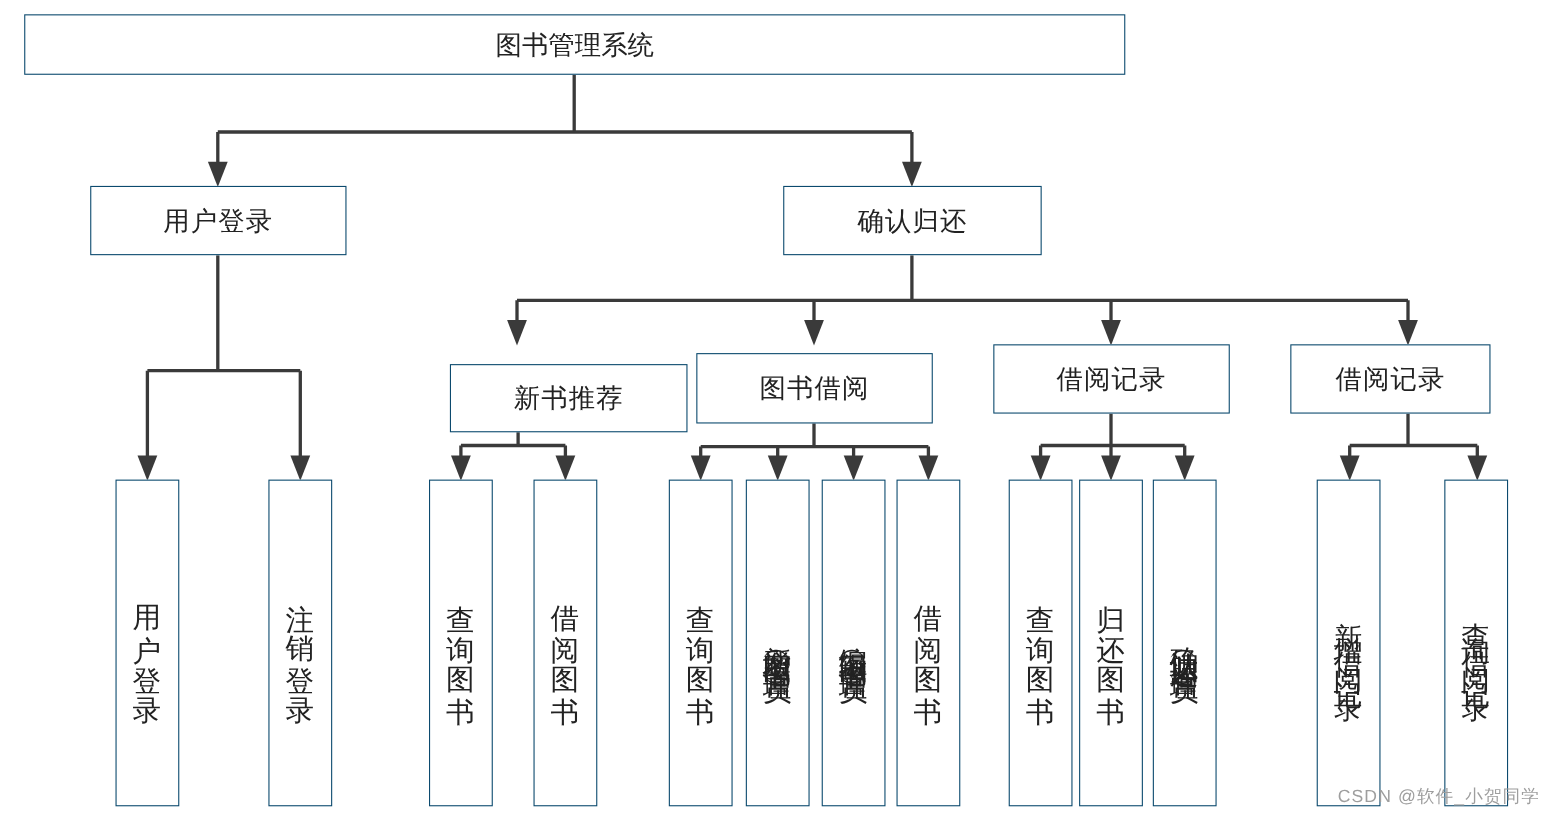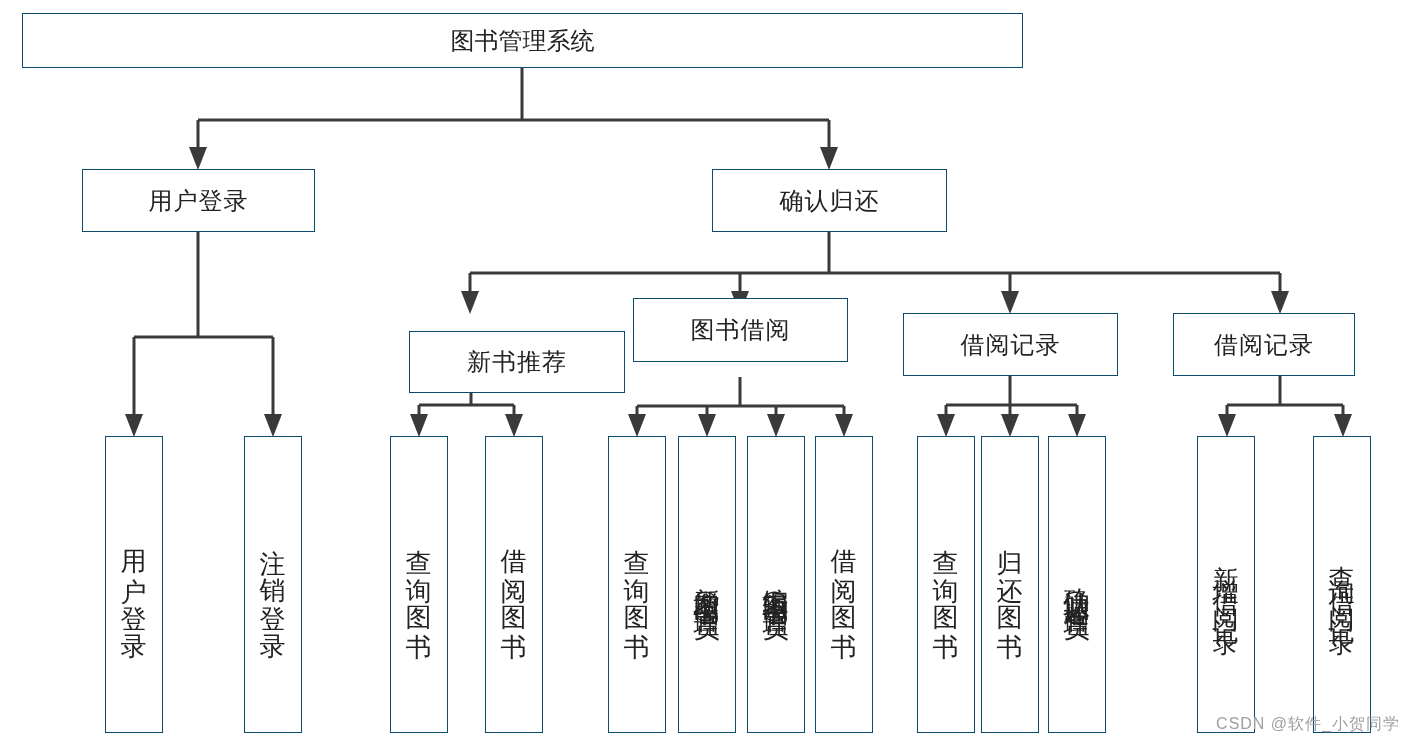--- a/index.html
+++ b/index.html
@@ -90,21 +90,21 @@
   <div class="node hnode" style="left:82px; top:169px; width:233px; height:63px;">
     <span class="hlabel">用户登录</span>
   </div>
   <div class="node hnode" style="left:712px; top:169px; width:235px; height:63px;">
     <span class="hlabel">确认归还</span>
   </div>
 
   <div class="node hnode" style="left:363px; top:331px; width:216px; height:62px;margin-left:46px;">
     <span class="hlabel">新书推荐</span>
   </div>
-  <div class="node hnode" style="left:633px; top:298px; width:215px; height:64px;">
+  <div class="node hnode" style="left:633px; top:321px; width:215px; height:64px;">
     <span class="hlabel">图书借阅</span>
   </div>
   <div class="node hnode" style="left:903px; top:313px; width:215px; height:63px;">
     <span class="hlabel">借阅记录</span>
   </div>
   <div class="node hnode" style="left:1173px; top:313px; width:182px; height:63px;">
     <span class="hlabel">借阅记录</span>
   </div>
 
   <div class="node leaf" style="left:105px;">

